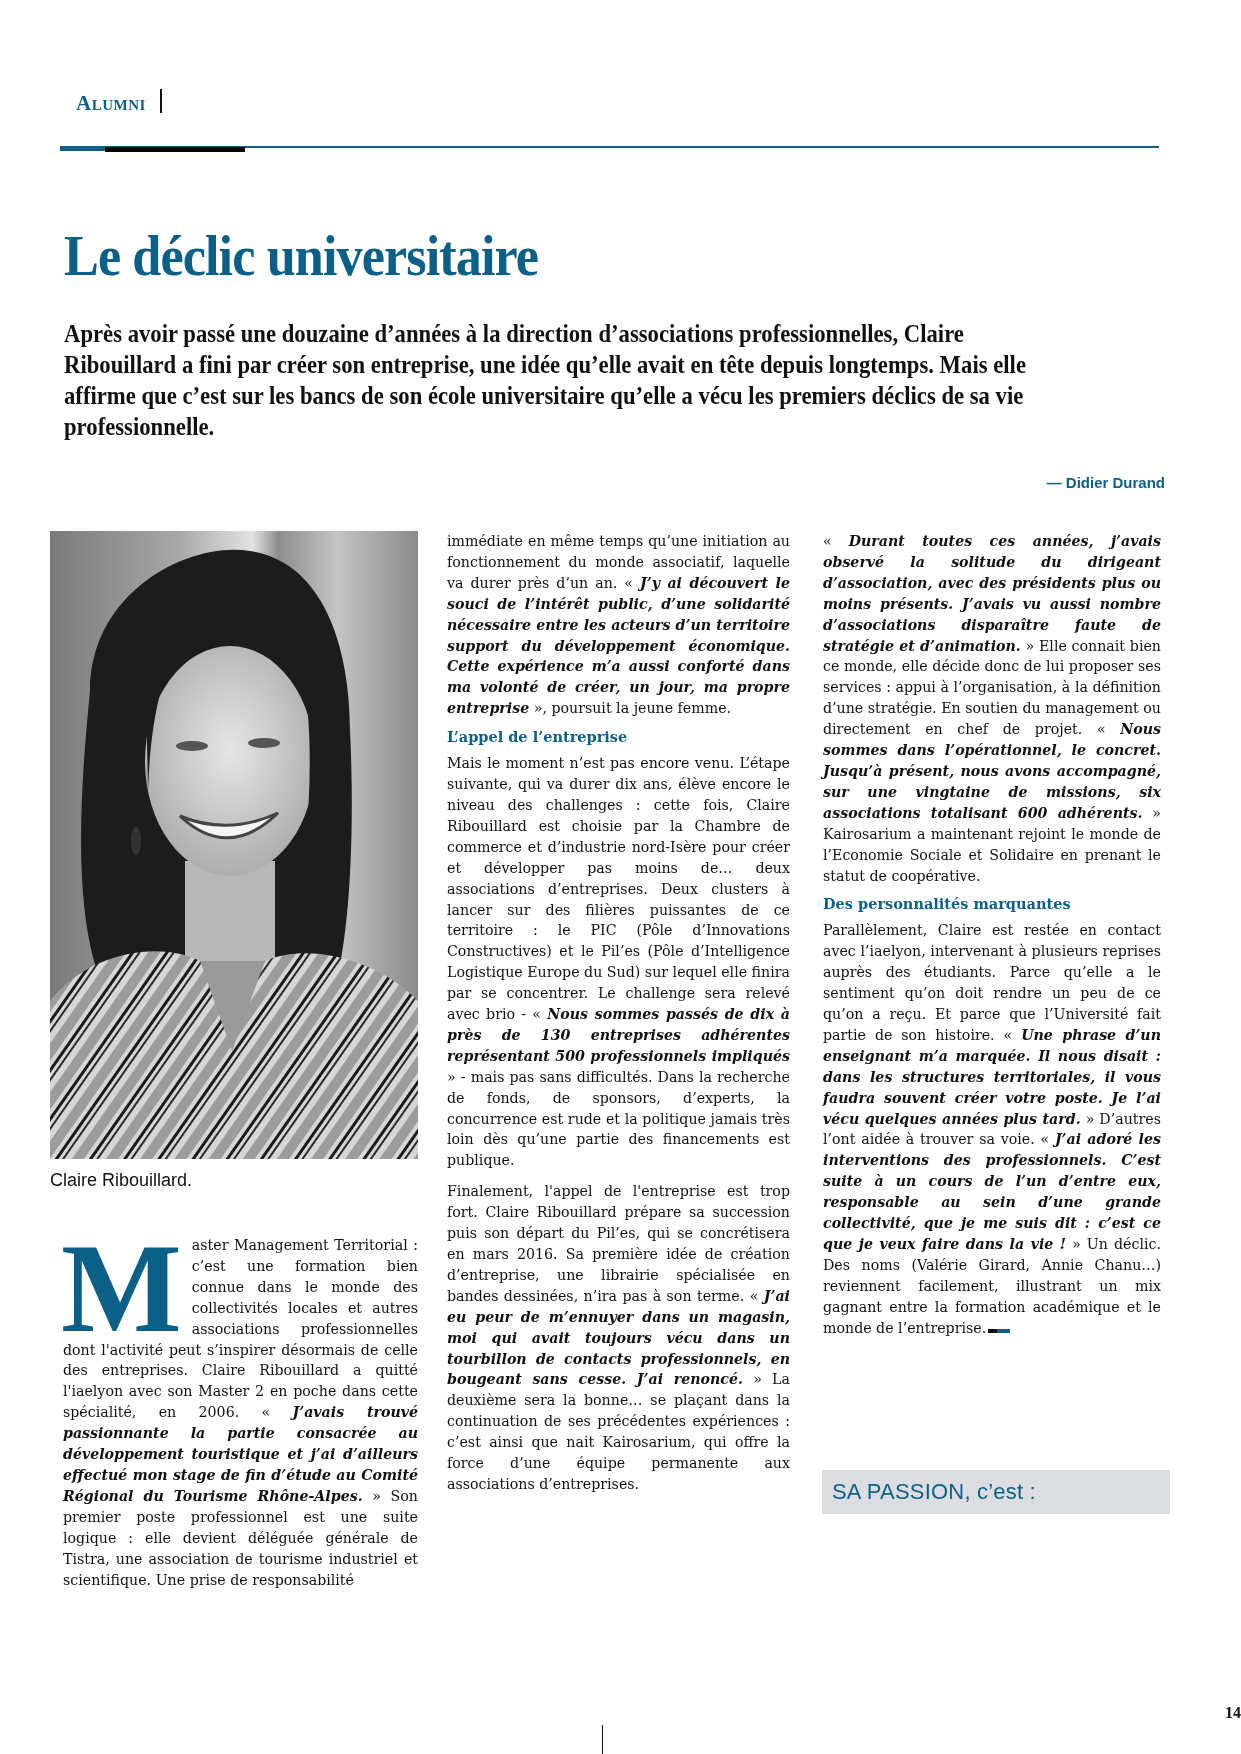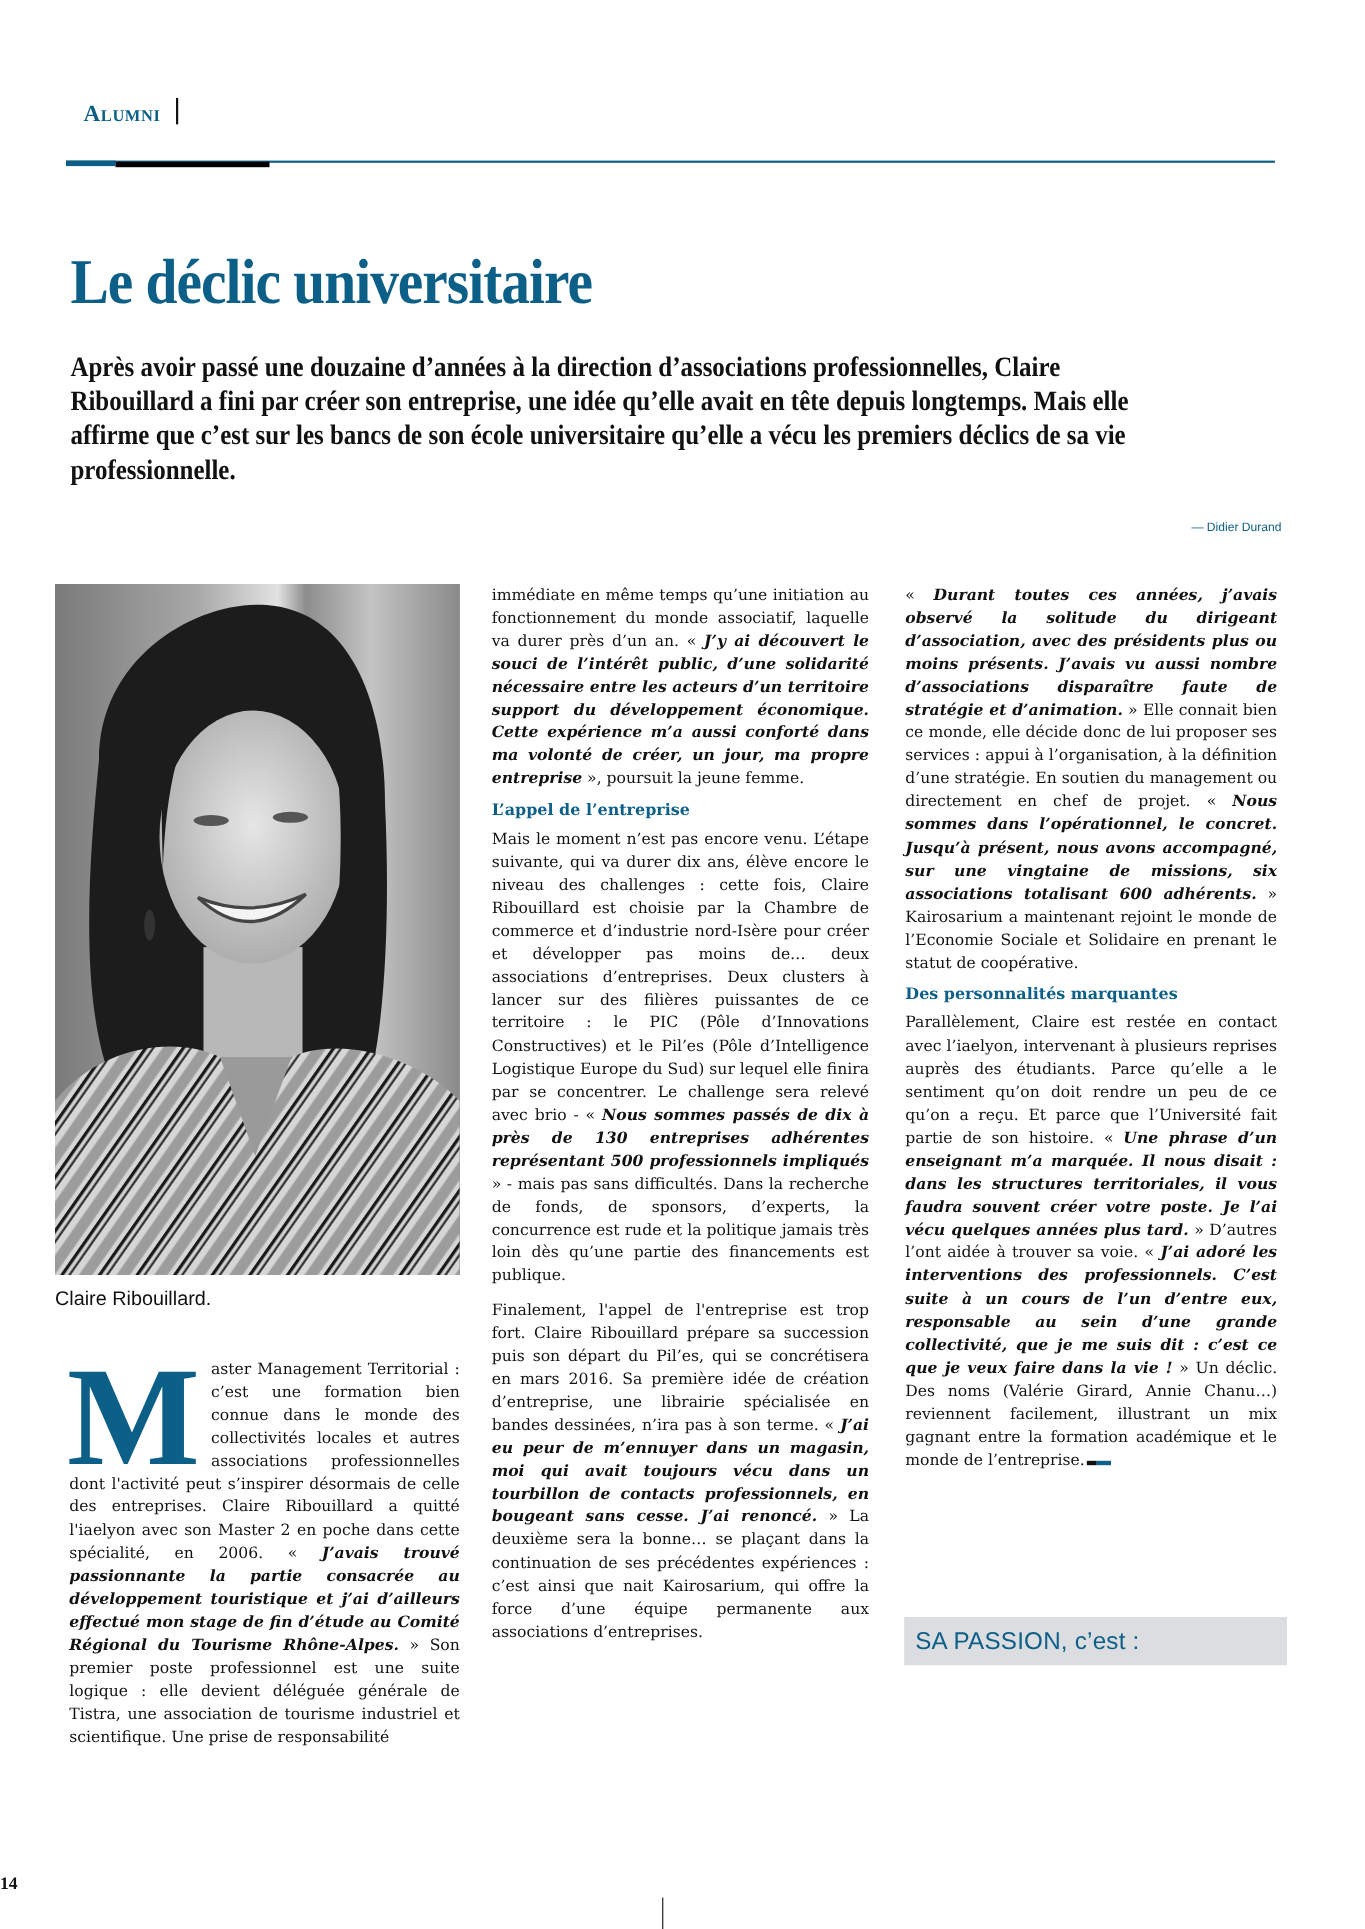--- a/index.html
+++ b/index.html
@@ -11,21 +11,21 @@
   .rubric .section { font-family: "Liberation Serif", serif; font-weight: bold; color: #0c5f86; font-size: 21px; font-variant: small-caps; letter-spacing: 0.5px; }
   .rubric .sep { display: inline-block; width: 2px; height: 24px; background: #111; margin: 0 12px 0 14px; transform: translateY(3px); }
   .rubric .name { font-family: "Liberation Serif", serif; font-size: 31px; font-variant: small-caps; color: #111; letter-spacing: 0.3px; }
   .rule-thin { left: 60px; top: 146px; width: 1099px; height: 2px; background: #0c5f86; }
   .rule-blue { left: 60px; top: 146px; width: 45px; height: 5px; background: #0c5f86; }
   .rule-black { left: 105px; top: 147px; width: 140px; height: 5px; background: #000; }
 
   
   .title { left: 64px; top: 222px; font-family: "Liberation Serif", serif; font-weight: bold; color: #0c5f86; font-size: 58px; letter-spacing: -1px; transform: scaleX(0.9); transform-origin: left top; white-space: nowrap; }
   .lede { left: 64px; top: 318px; width: 1130px; font-family: "Liberation Serif", serif; font-weight: bold; font-size: 25.5px; line-height: 31px; color: #111; transform: scaleX(0.89); transform-origin: left top; }
-  .byline { right: 76px; top: 474px; font-family: "Liberation Sans", sans-serif; font-weight: normal; color: #0c5f86; font-size: 11px; }
+  .byline { right: 76px; top: 474px; font-family: "Liberation Sans", sans-serif; font-weight: bold; color: #0c5f86; font-size: 15px; }
 
   
   .photo { left: 50px; top: 531px; width: 368px; height: 628px; overflow: hidden; background: linear-gradient(90deg, #6a6a6a 0%, #9a9a9a 30%, #d8d8d8 52%, #8a8a8a 60%, #bbbbbb 75%, #7c7c7c 100%); }
   .photo svg { display: block; }
   .caption { left: 50px; width: 368px; top: 1170px; font-family: "Liberation Sans", sans-serif; font-size: 18px; color: #111; }
 
   
   .col { font-family: "DejaVu Serif", serif; font-size: 14.2px; line-height: 20.9px; color: #111; text-align: justify; hyphens: manual; }
   .col p { margin: 0; }
   .col p + p { margin-top: 10px; }
@@ -41,21 +41,21 @@
   .endmark .k { display: inline-block; width: 9px; height: 4px; background: #111; }
   .endmark .b { display: inline-block; width: 13px; height: 4px; background: #0c5f86; }
 
   
   .passion { left: 822px; top: 1470px; width: 348px; height: 147px; }
   .passion .head { background: #dcdde0; height: 44px; padding: 0 10px; display: flex; align-items: center; }
   .passion .head span { font-family: "Liberation Sans", sans-serif; color: #0c5f86; font-size: 22px; font-weight: normal; letter-spacing: 0.2px; }
   .passion .gap { height: 3px; background: #fff; }
   .passion .body { background: #dcdde0; padding: 7px 10px 6px; font-family: "Liberation Sans", sans-serif; font-weight: bold; font-size: 12.6px; line-height: 17.6px; color: #222; height: 87px; box-sizing: border-box; }
 
-  .pagenum { left: 0; width: 1241px; top: 1704px; text-align: left; font-family: "Liberation Serif", serif; font-weight: bold; font-size: 16px; color: #111; }
+  .pagenum { left: 0; width: 1241px; top: 1704px; text-align: right; font-family: "Liberation Serif", serif; font-weight: bold; font-size: 16px; color: #111; }
   .pageline { left: 602px; top: 1725px; width: 1px; height: 29px; background: #111; }
 </style>
 </head>
 <body>
 
 <div class="abs rubric">
   <span class="section">Alumni</span>
   <span class="sep"></span>
 </div>
 <div class="abs rule-thin"></div>

